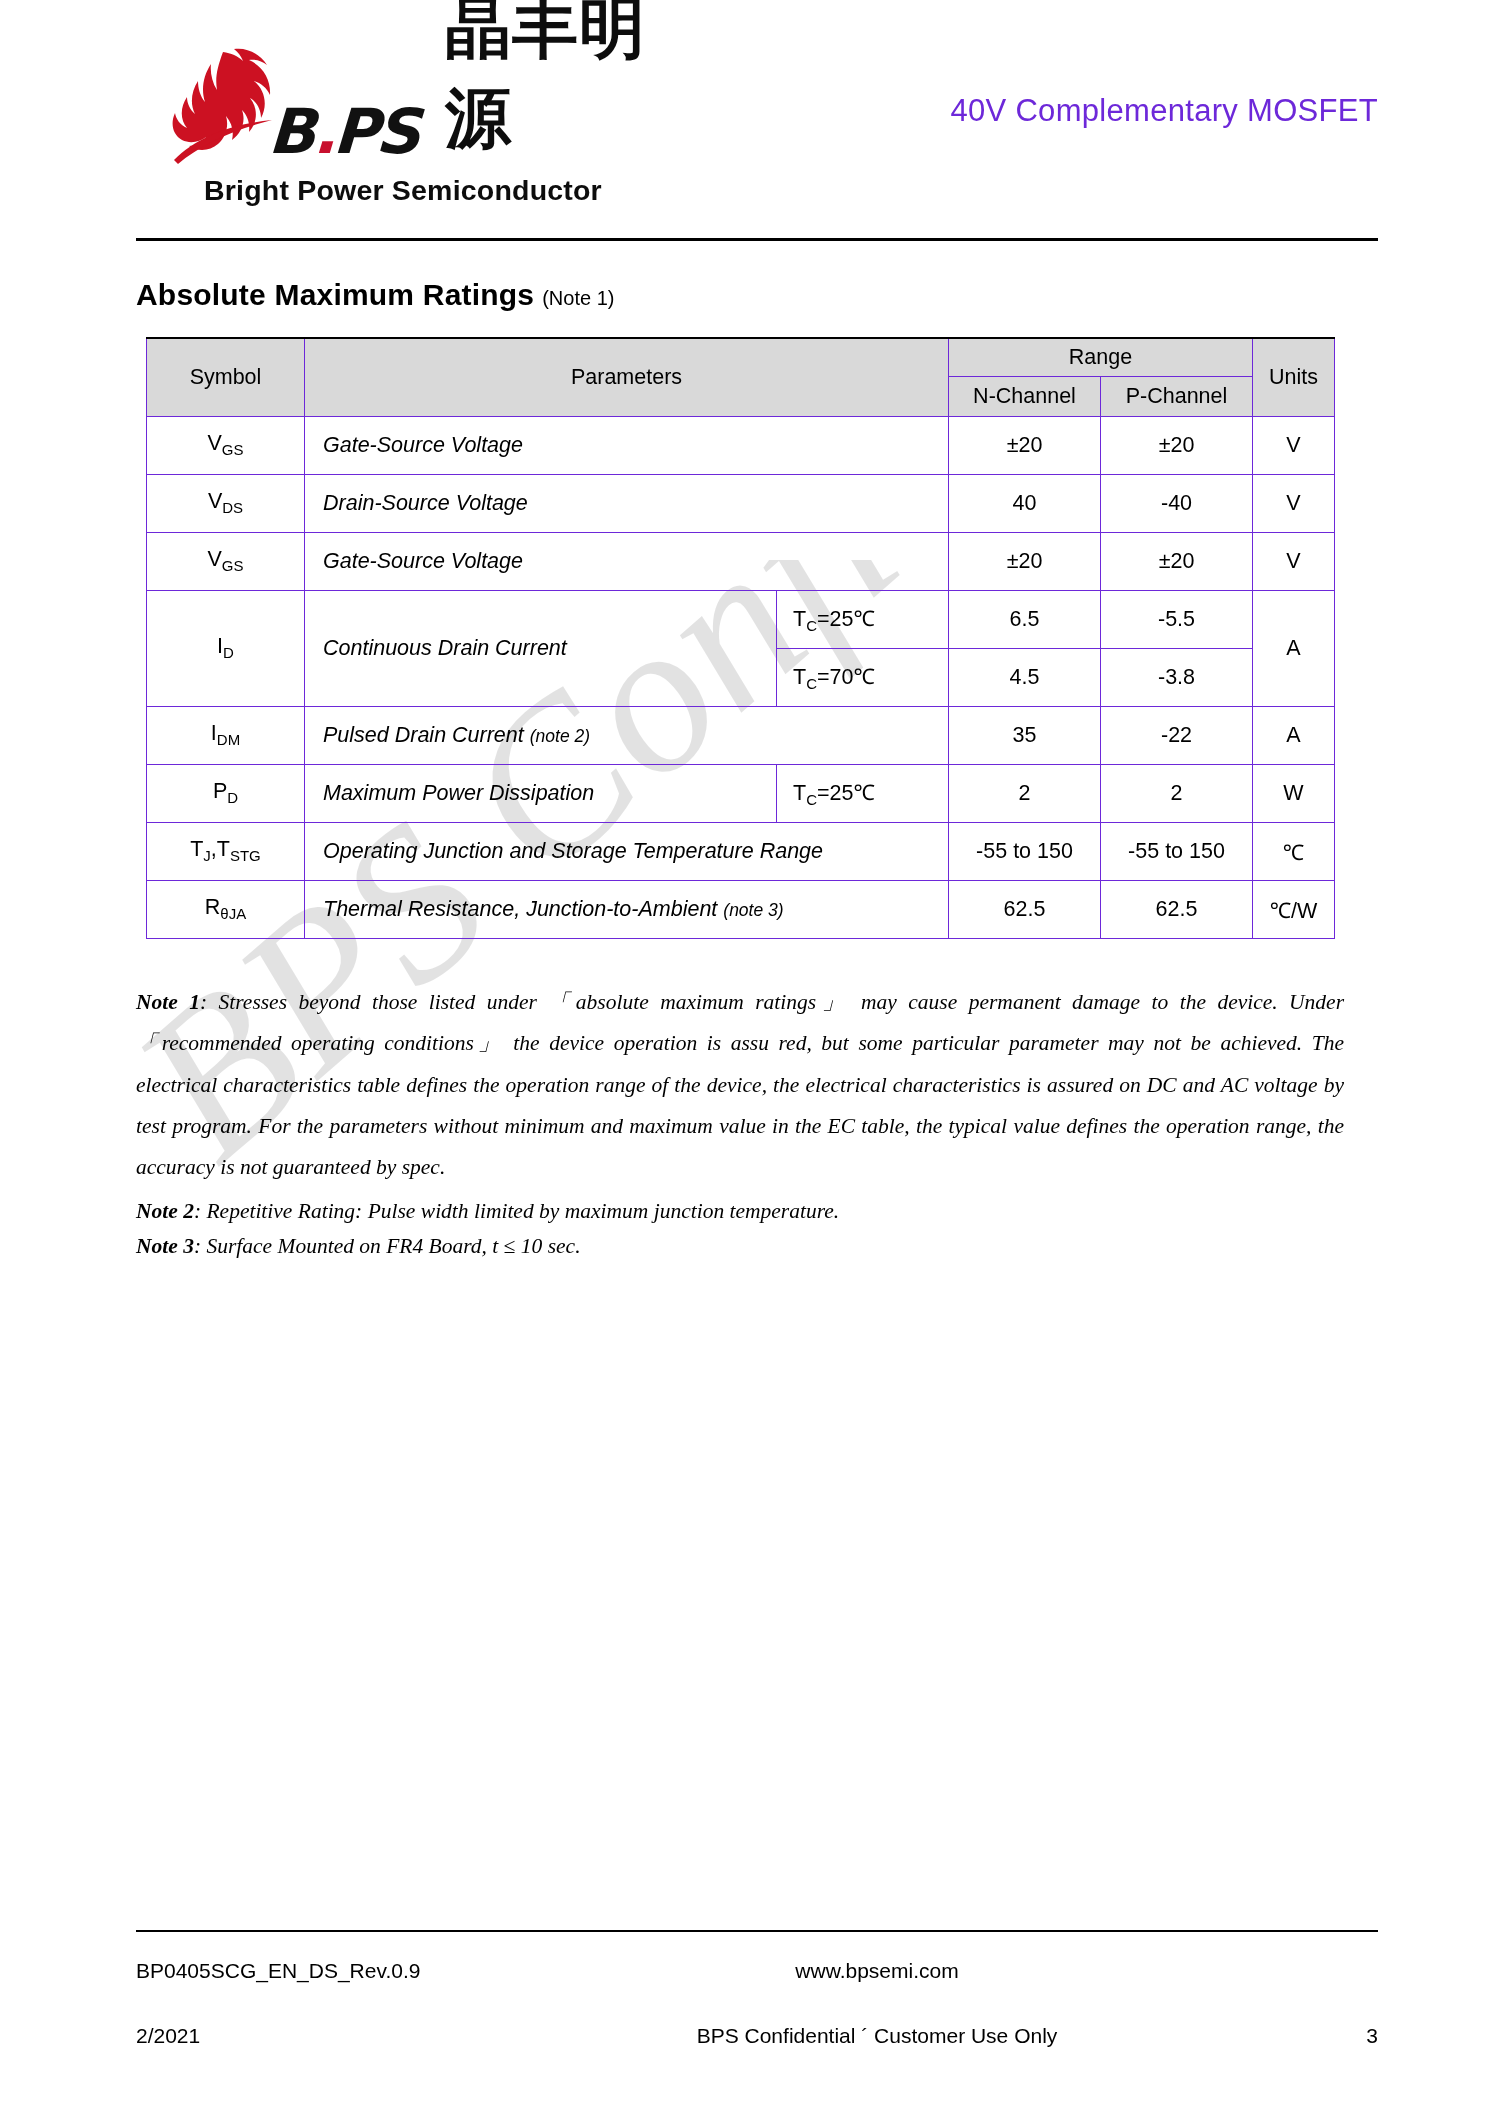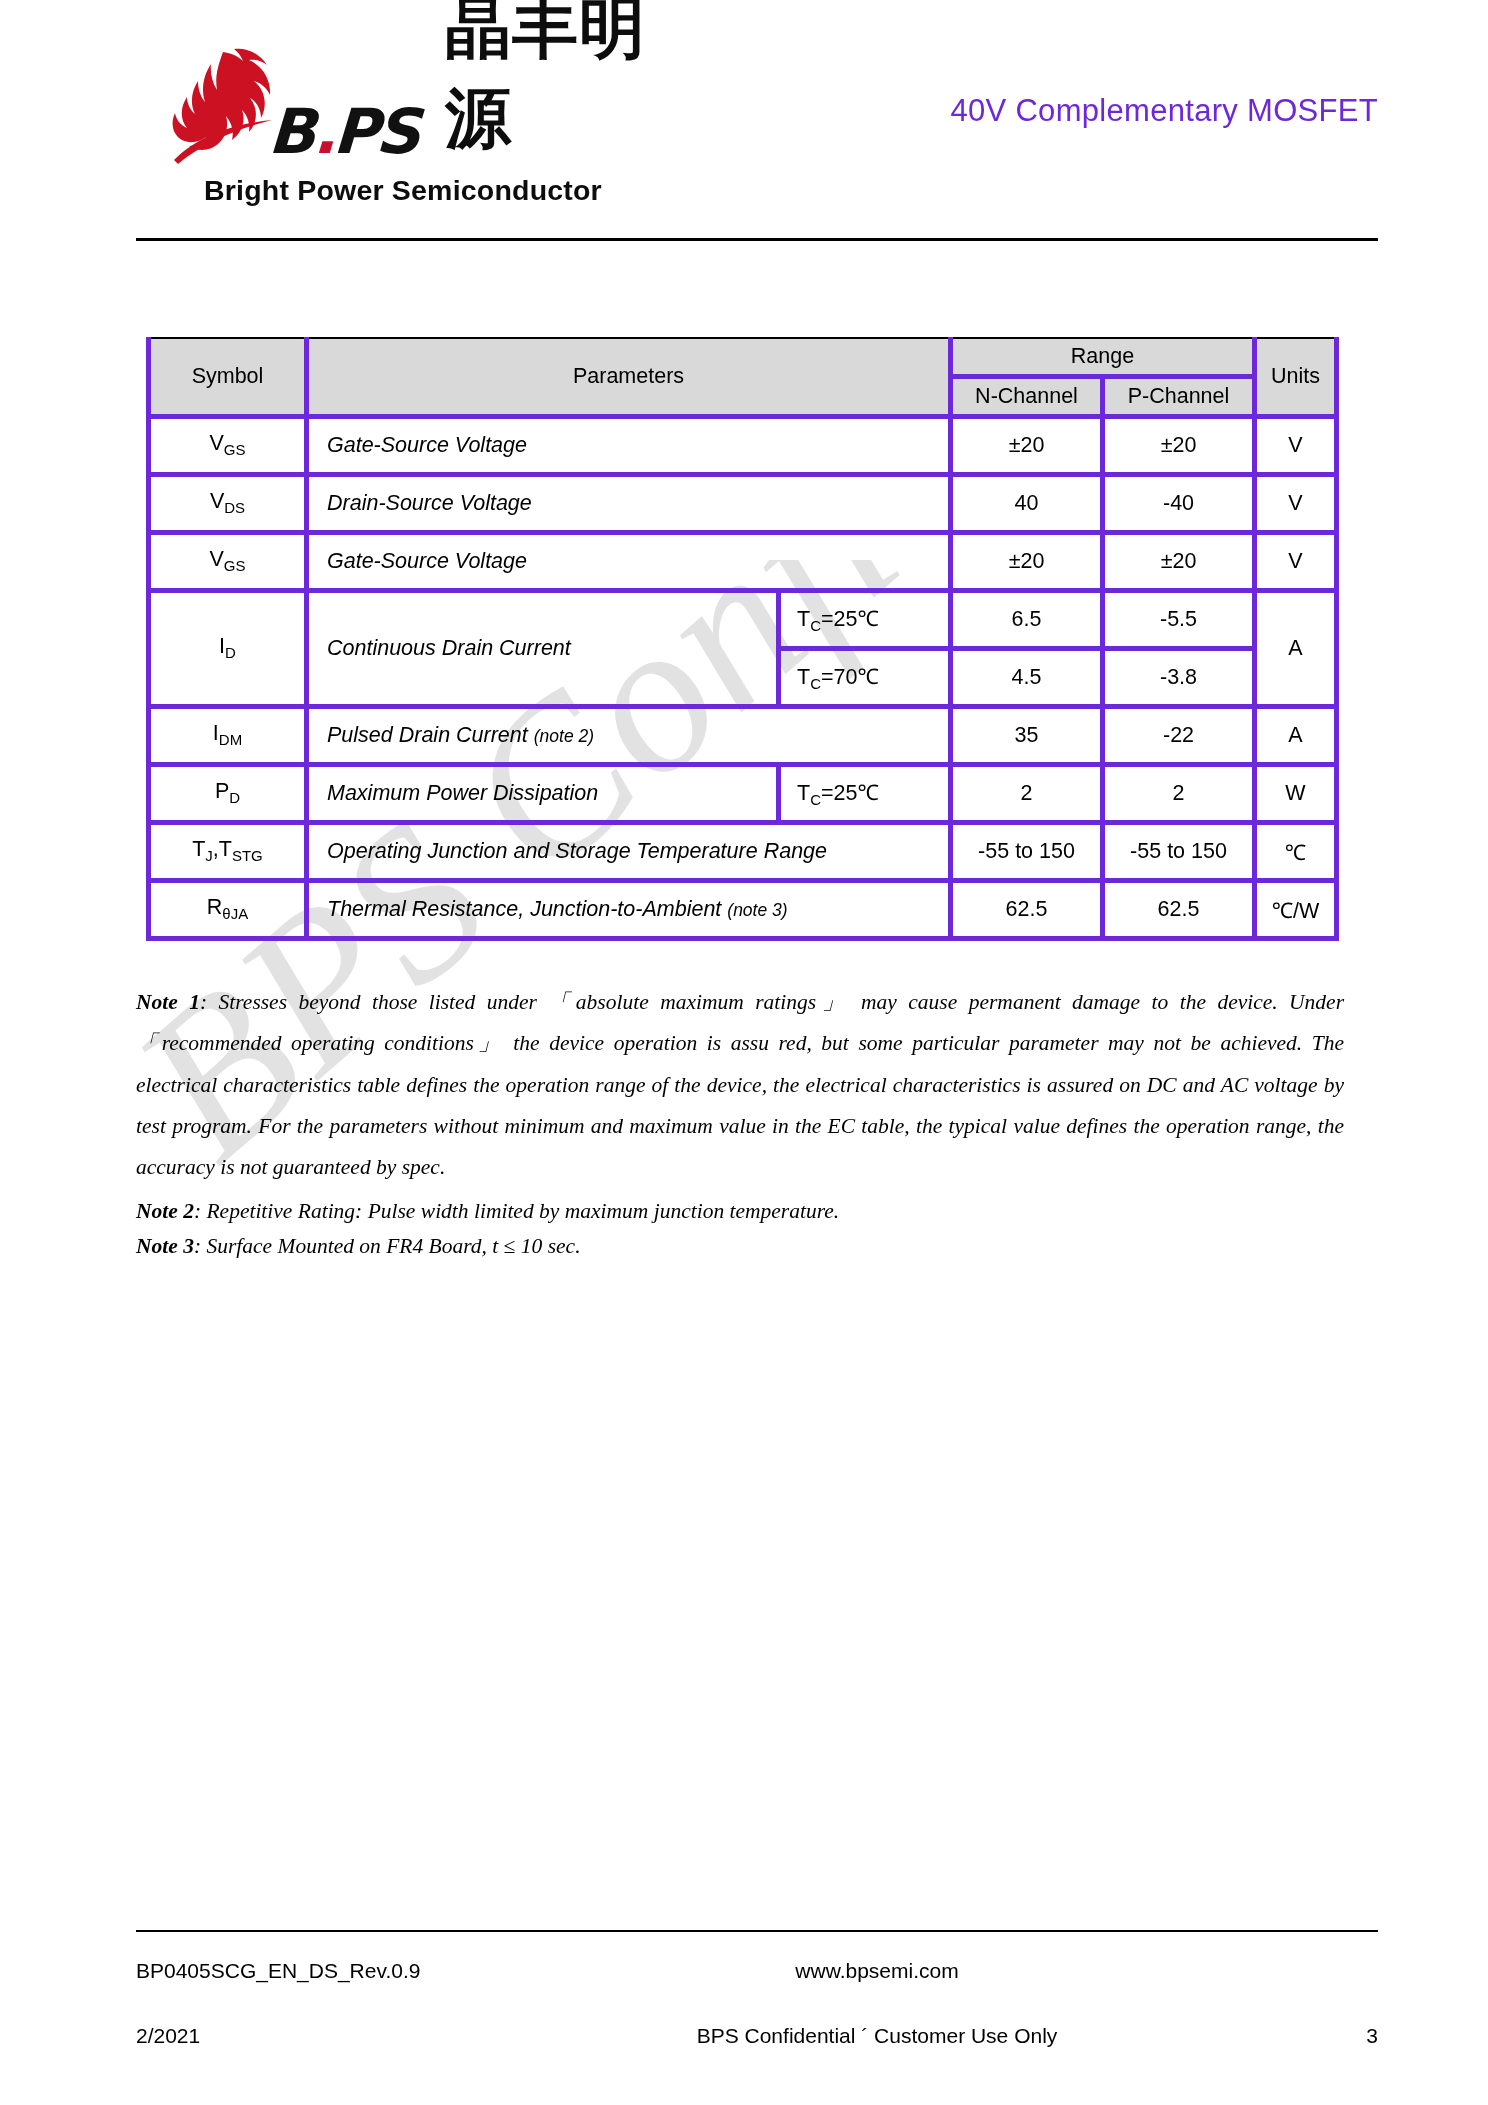--- a/index.html
+++ b/index.html
@@ -160,21 +160,21 @@
     position: absolute;
     left: 146px;
     top: 337px;
     width: 1188px;
     border-collapse: collapse;
     table-layout: fixed;
     z-index: 10;
     background: transparent;
   }
   .amr-table th, .amr-table td {
-    border: 5px solid #6d28d9;
+    border: 1px solid #6d28d9;
     font-family: "Liberation Sans", sans-serif;
     font-size: 21.5px;
     font-weight: 400;
     color: #000000;
     text-align: center;
     vertical-align: middle;
     padding: 0;
     background: transparent;
   }
   .amr-table thead th {
@@ -284,20 +284,24 @@
       <div class="company-tag">Bright Power Semiconductor</div>
     </div>
 
     <div class="header-right">
       <div class="header-subtitle">40V Complementary MOSFET</div>
     </div>
 
     <div class="header-rule"></div>
   </div>
 
+  <div class="section-title">
+    <span class="main">Absolute Maximum Ratings</span>
+    <span class="sub">(Note 1)</span>
+  </div>
 
   <table class="amr-table">
     <colgroup>
       <col class="col-sym">
         <col class="col-param">
         <col class="col-cond">
       <col class="col-n">
         <col class="col-p">
         <col class="col-unit">
     </colgroup>

